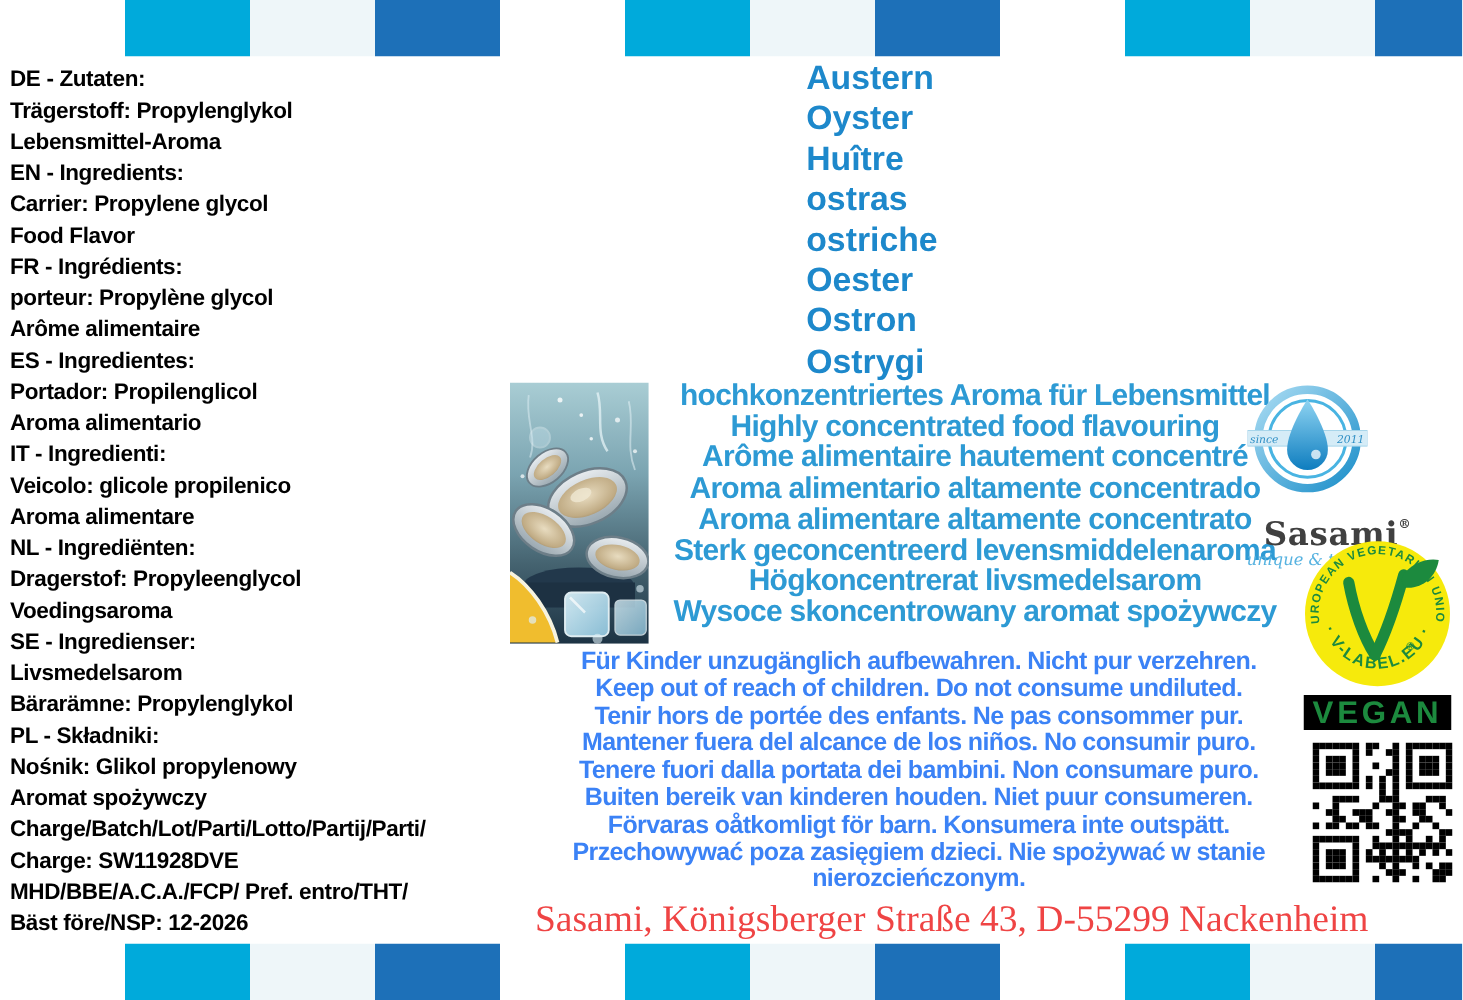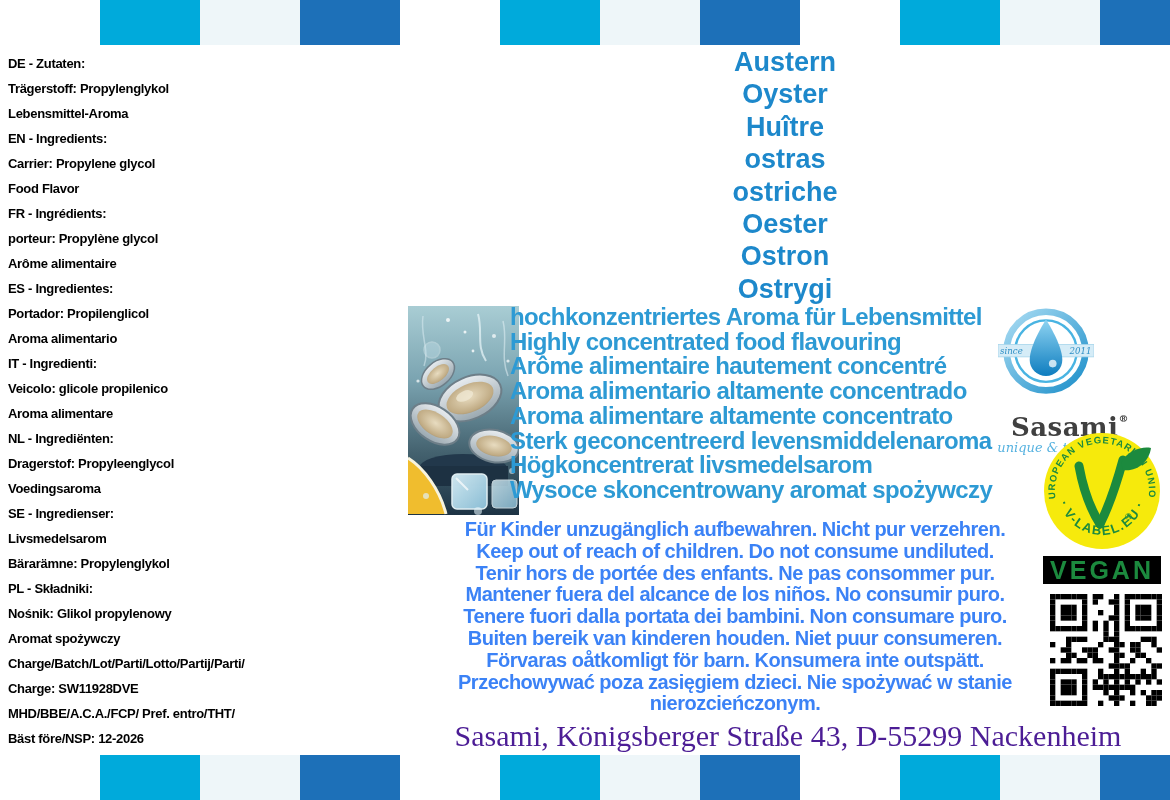--- a/index.html
+++ b/index.html
@@ -10,41 +10,41 @@
     background:repeating-linear-gradient(90deg,
       #ffffff 0px,#ffffff 100px,
       #00aadb 100px,#00aadb 200px,
       #eef6f9 200px,#eef6f9 300px,
       #1d70b8 300px,#1d70b8 400px);}
   .border.top{top:0;}
   .border.bottom{top:755px;}
 
   
   .ingredients{position:absolute;left:8px;top:51px;width:412px;
-    font-size:13px;font-weight:bold;line-height:25px;color:#000;letter-spacing:-0.3px;white-space:nowrap;}
-
-  
-  .names{position:absolute;left:645px;top:46px;width:280px;text-align:center;
+    font-size:18px;font-weight:bold;line-height:25px;color:#000;letter-spacing:-0.3px;white-space:nowrap;}
+
+  
+  .names{position:absolute;left:645px;top:46px;width:280px;text-align:left;
     color:#1d88cb;font-weight:bold;font-size:27px;line-height:32.4px;}
 
   
   .photo{position:absolute;left:408px;top:306px;width:111px;height:209px;}
   .photo svg{display:block;}
 
   
-  .desc{position:absolute;left:510px;top:305px;width:540px;
+  .desc{position:absolute;left:510px;top:305px;width:540px;text-align:center;
     color:#2d9ad4;font-weight:bold;font-size:24px;line-height:24.7px;letter-spacing:-0.6px;white-space:nowrap;}
 
   
   .warnings{position:absolute;left:420px;top:519px;width:630px;text-align:center;
     color:#3b82f6;font-weight:bold;font-size:20px;line-height:21.8px;letter-spacing:-0.5px;white-space:nowrap;}
 
   
-  .address{position:absolute;left:428px;top:719px;width:720px;text-align:center;
-    font-family:"Liberation Serif",serif;font-size:30px;color:#4c1d95;white-space:nowrap;}
+  .address{position:absolute;left:428px;top:719px;width:720px;text-align:left;
+    font-family:"Liberation Serif",serif;font-size:30px;color:#ef4444;white-space:nowrap;}
 
   
   .sasami-logo{position:absolute;left:984px;top:306px;width:124px;text-align:center;}
   .sasami-wordmark{font-family:"DejaVu Serif",serif;font-weight:bold;font-size:26px;
     color:#404040;line-height:26px;letter-spacing:0.5px;margin-left:27px;}
   .sasami-wordmark sup{font-size:10px;vertical-align:14px;}
   .sasami-tagline{font-family:"DejaVu Serif",serif;font-style:italic;font-size:13px;
     color:#56b2e0;line-height:15px;}
 
   

